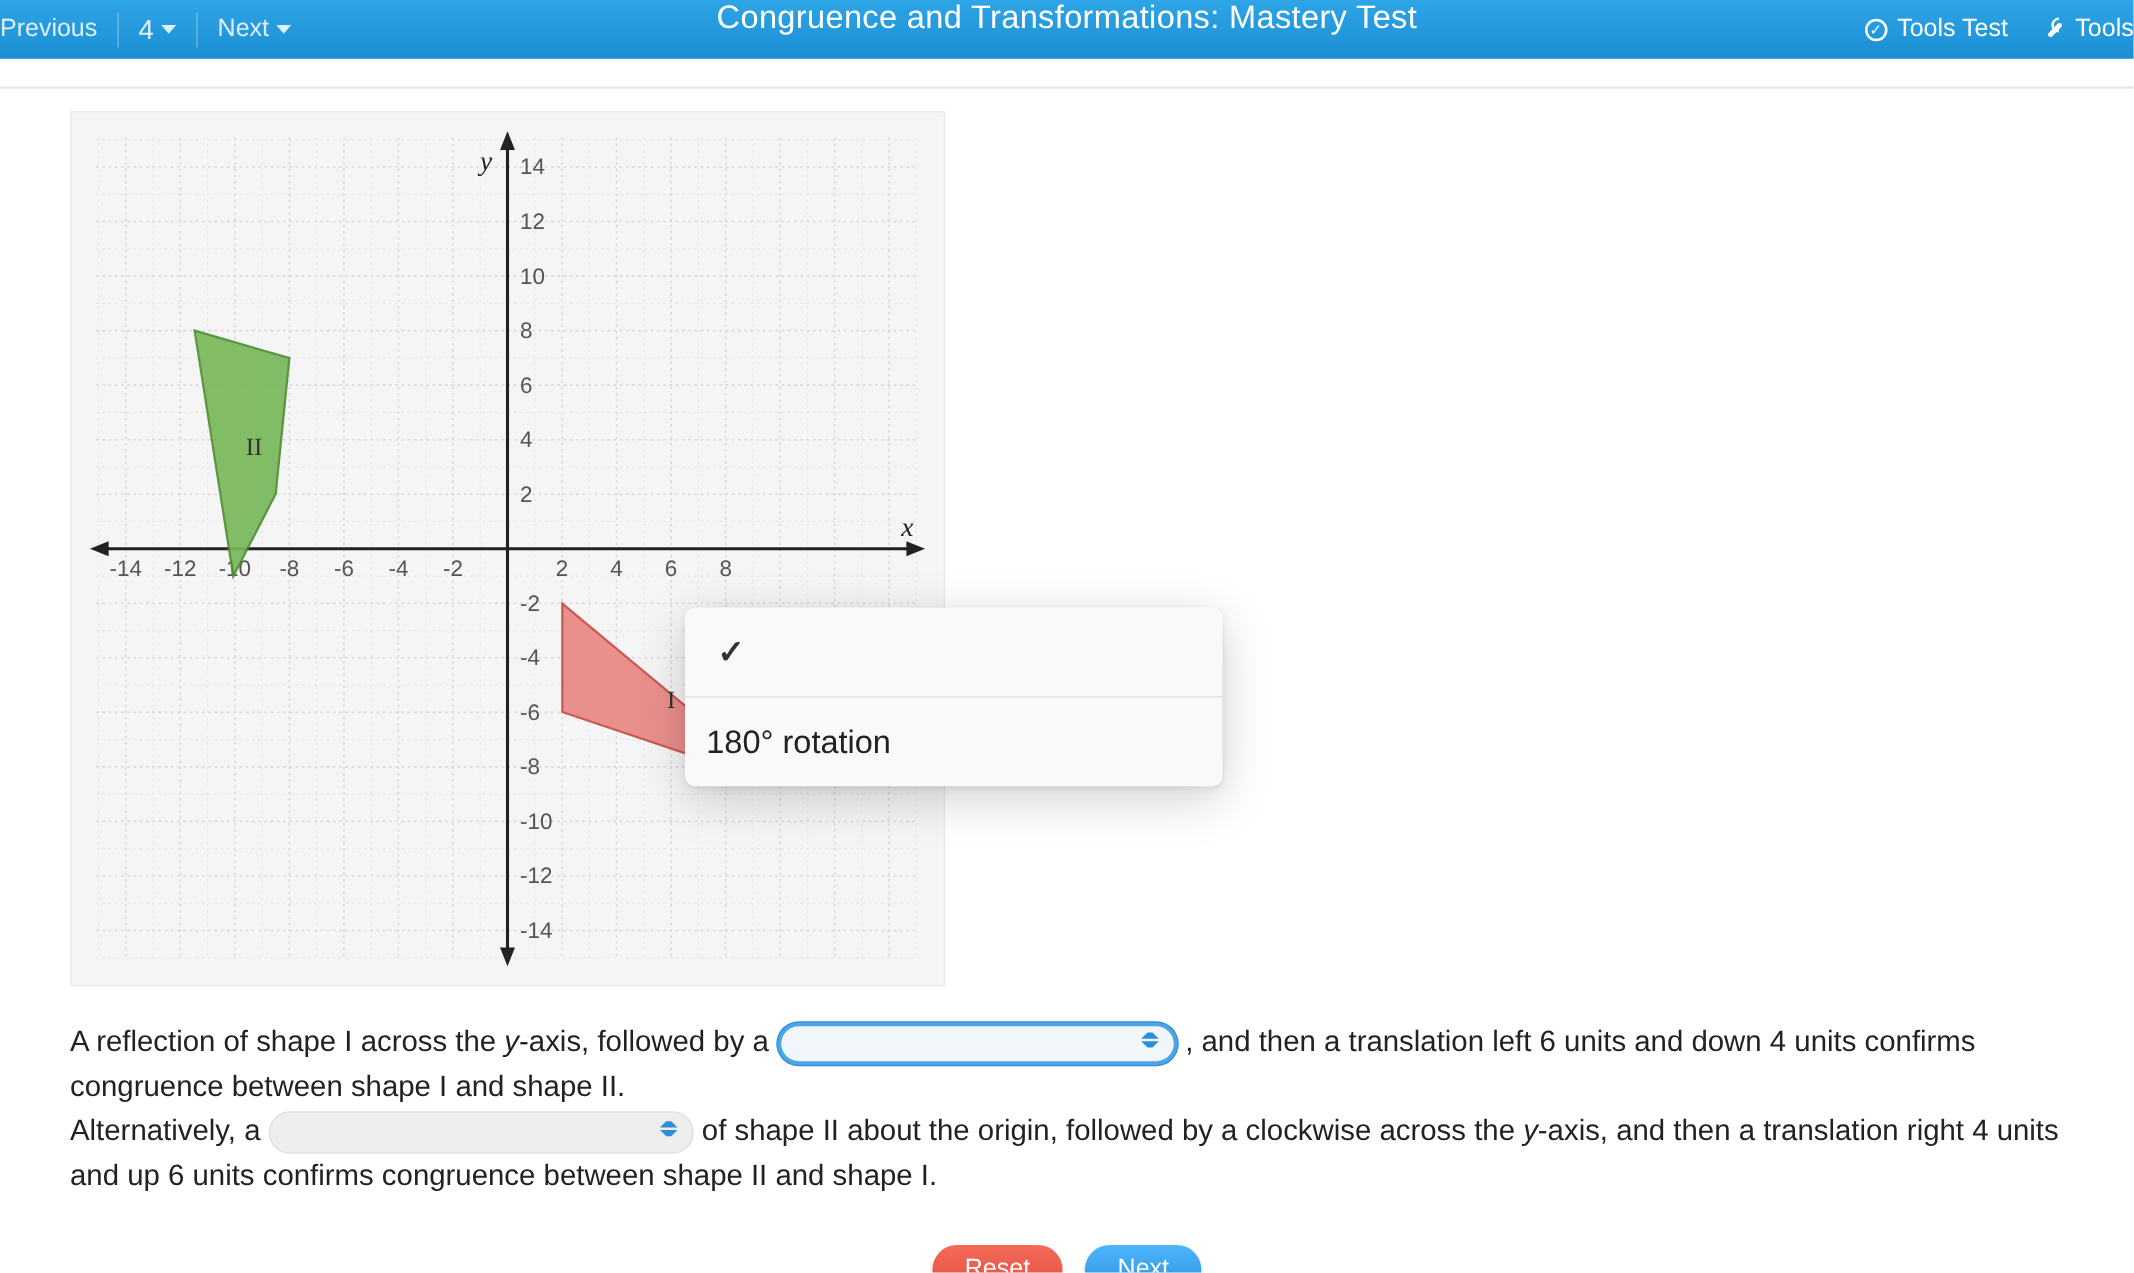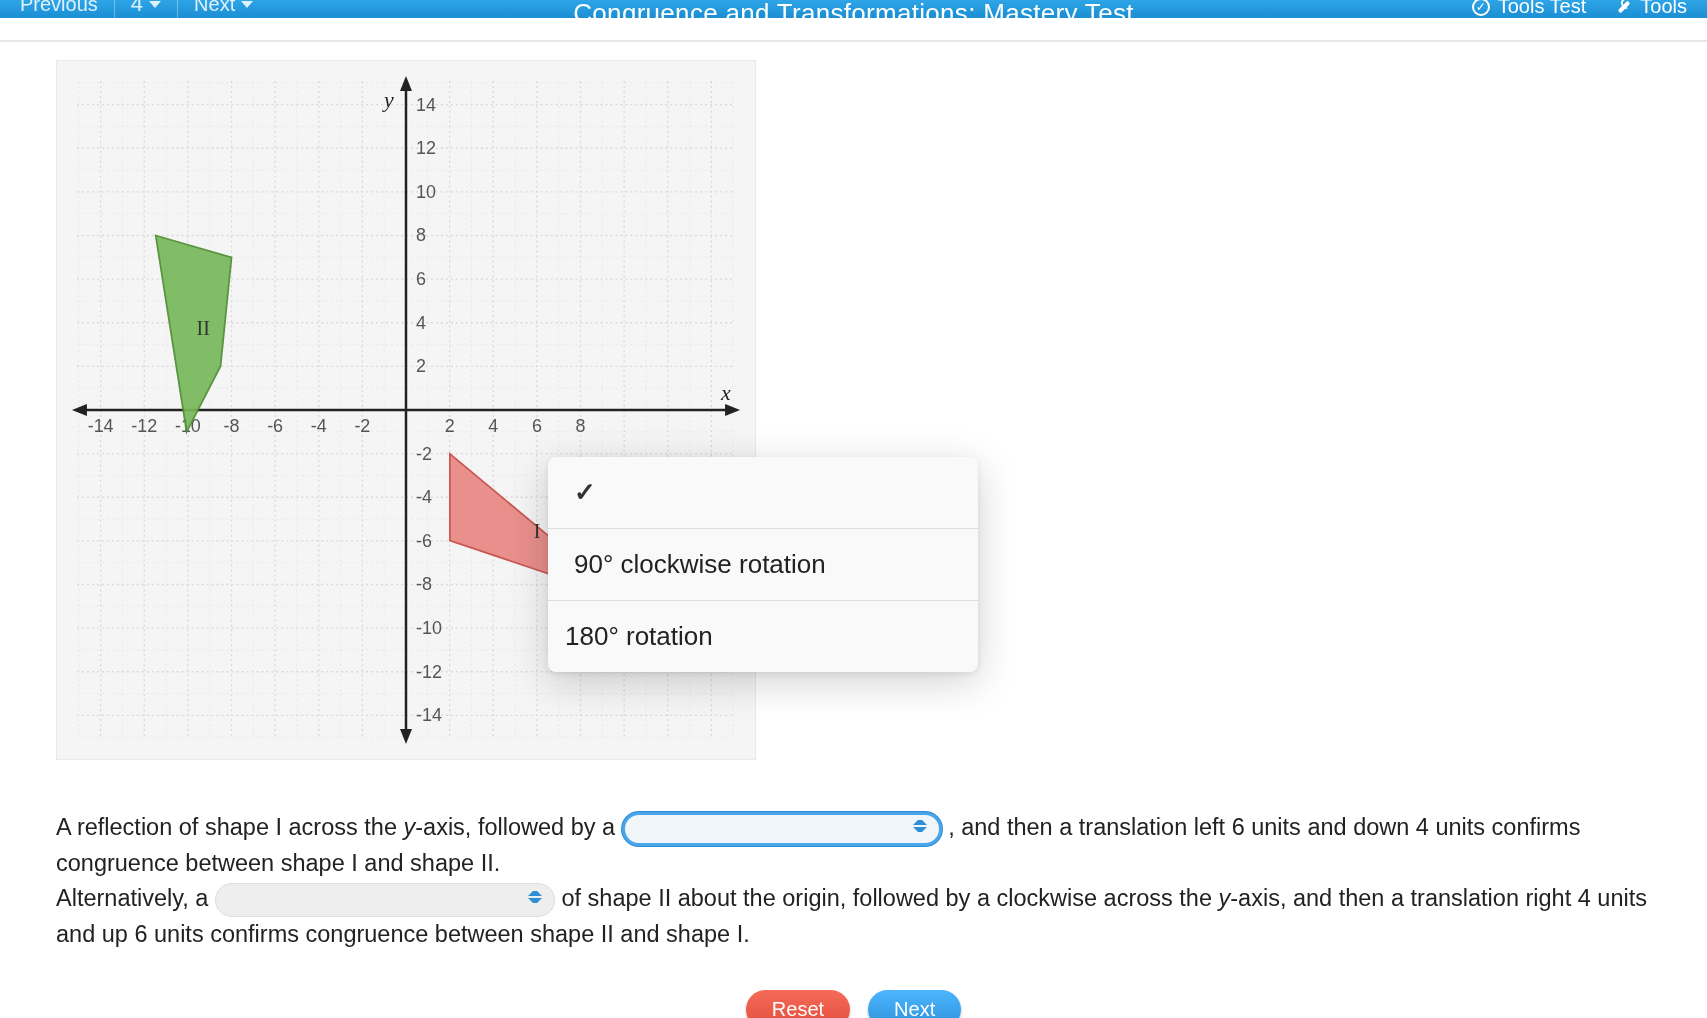--- a/index.html
+++ b/index.html
@@ -1,25 +1,25 @@
 <!DOCTYPE html>
 <html><head>
 <meta charset="utf-8">
 <style>
 * { margin: 0; padding: 0; box-sizing: border-box; }
 body { font-family: Arial, Helvetica, sans-serif; background: #fff; width: 1707px; height: 1018px; overflow: hidden; }
 
 .top-bar {
   background: linear-gradient(180deg, #2ea5e6 0%, #1b8ed4 100%);
-  height: 18px;
+  height: 47px;
   width: 100%;
   display: flex;
-  align-items: flex-end;
+  align-items: center;
   color: #fff;
-  padding: 0 20px;
+  padding: 0 0;
   font-size: 20px;
   position: relative;
 }
 .top-bar .nav-left { display: flex; align-items: center; gap: 16px; }
 .nav-item { display: flex; align-items: center; gap: 6px; opacity: 0.85; }
 .top-bar .title {
   position: absolute;
   left: 50%;
   transform: translateX(-50%);
   font-size: 26px;
@@ -71,21 +71,21 @@
 }
 .dropdown-menu .dd-item:last-child { border-bottom: none; padding-left: 17px; }
 .dropdown-menu .dd-item.selected {
   display:flex; align-items:center;
 }
 .dropdown-menu .check {
   font-size: 26px; color: #333; font-weight: bold;
 }
 
 .question-text {
-  margin-top: 46px;
+  margin-top: 22px;
   font-size: 23.5px;
   line-height: 1.5;
   color: #222;
   max-width: 1620px;
 }
 
 .dropdown-inline {
   display:inline-flex;
   align-items:center;
   justify-content:flex-end;
@@ -305,23 +305,20 @@
       <text class="shape-txt" x="478" y="478">I</text>
     </svg>
   </div>
 
   <div class="dropdown-menu">
     <div class="dd-item selected">
       <span class="check">✓</span>
       <span></span>
     </div>
     <div class="dd-item">
-      <span>90° clockwise rotation</span>
-    </div>
-    <div class="dd-item">
       <span>180° rotation</span>
     </div>
   </div>
 
   <div class="question-text">
     <span>A reflection of shape I across the </span><i>y</i><span>-axis, followed by a </span>
     <span class="dropdown-inline active">
       <span class="dd-arrows"></span>
     </span>
     <span>, and then a translation left 6 units and down 4 units confirms congruence between shape I and shape II.</span><br>

